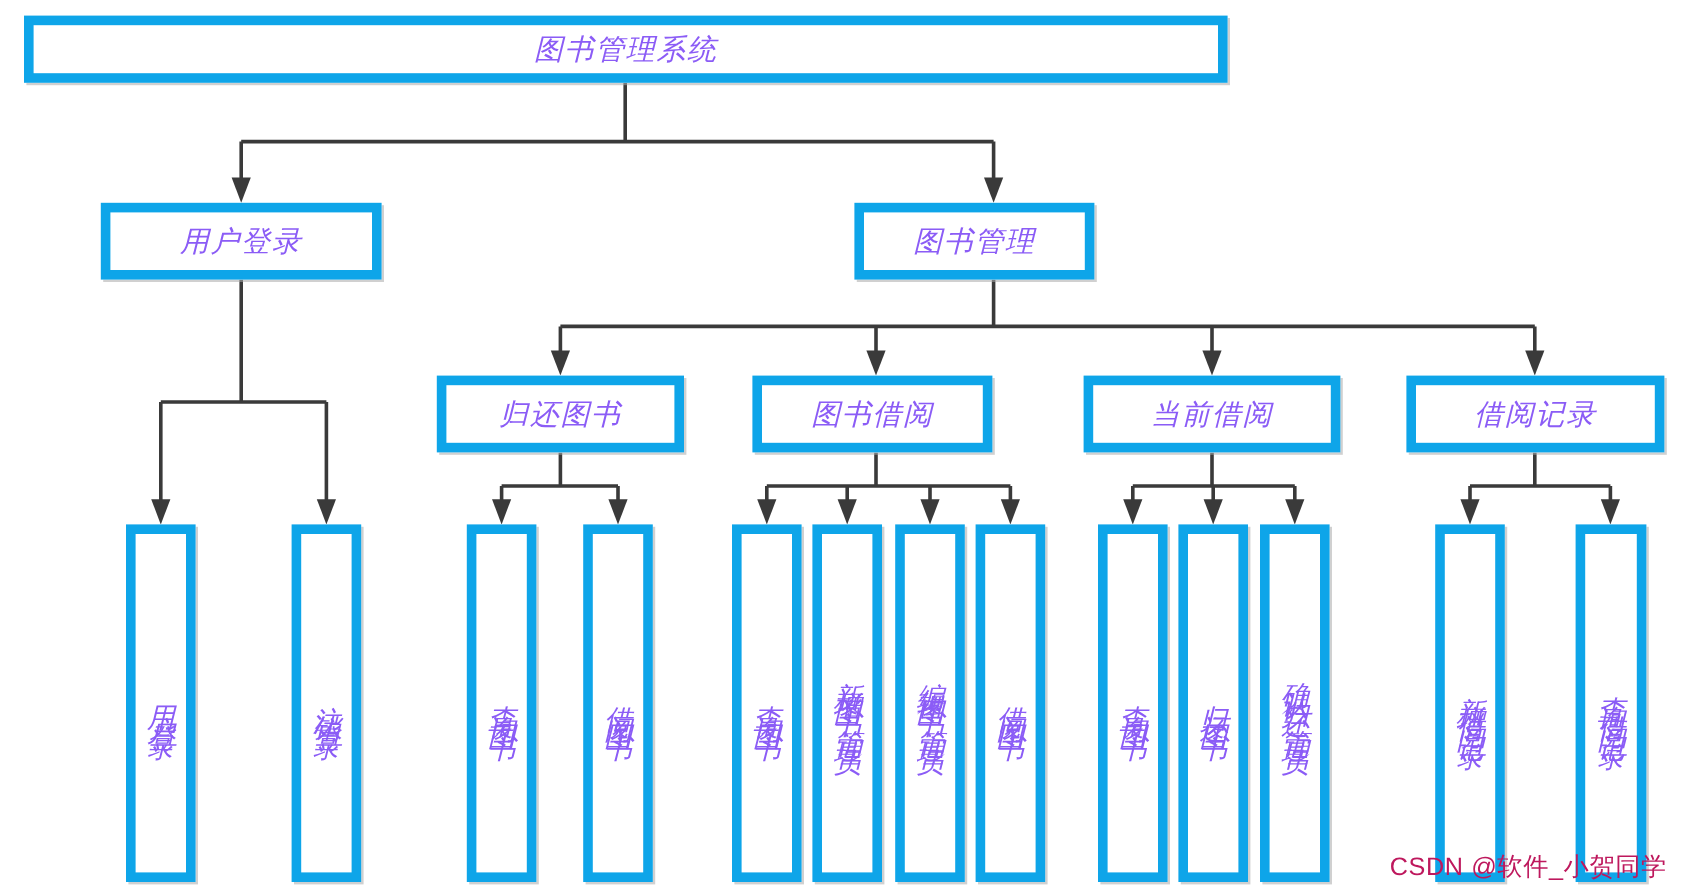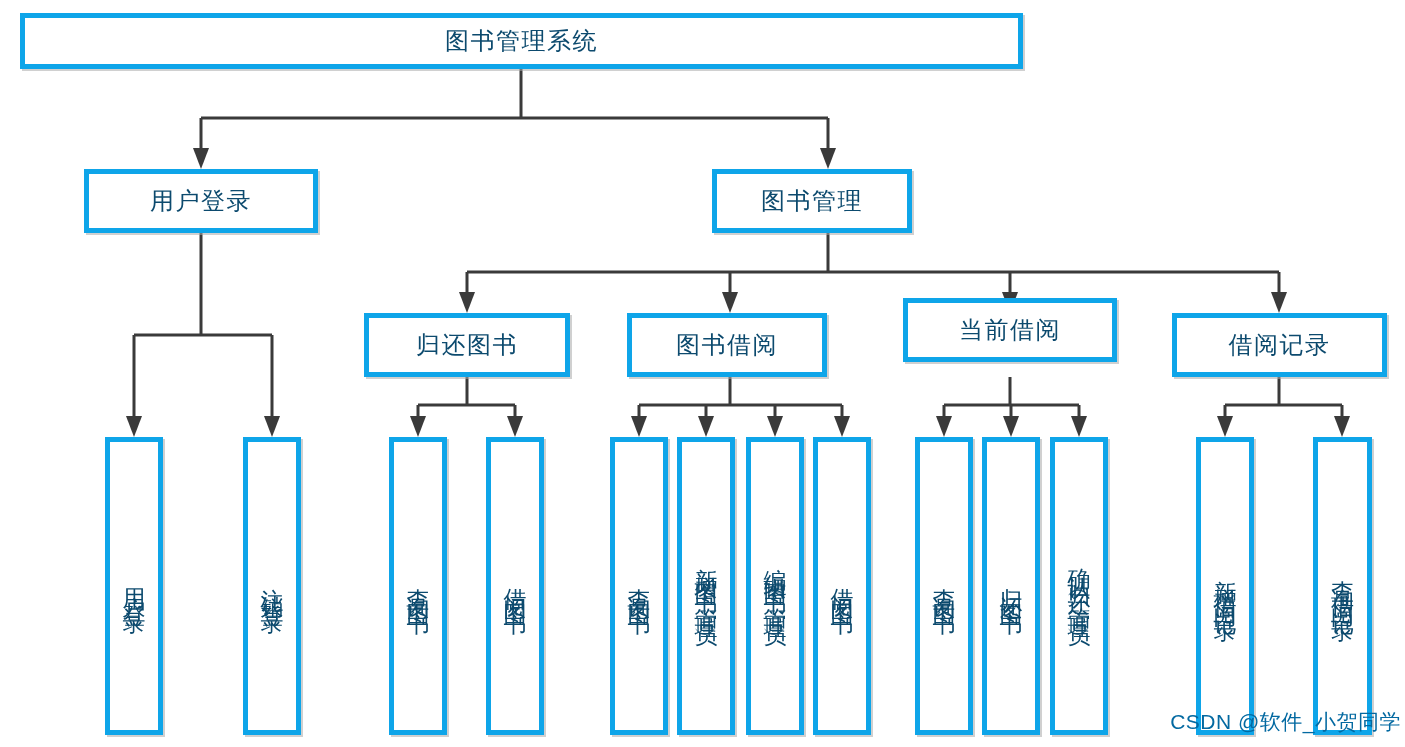--- a/index.html
+++ b/index.html
@@ -17,45 +17,46 @@
   }
   svg.connectors {
     position: absolute;
     left: 0; top: 0;
     width: 1405px; height: 747px;
   }
   .node {
     position: absolute;
     box-sizing: border-box;
     background: #ffffff;
-    border: 5px solid #0ea5e9;
+    border: 8px solid #0ea5e9;
     box-shadow: 2px 2px 0 rgba(170,170,170,0.55);
     display: flex;
     align-items: center;
     justify-content: center;
-    color: #0c4a6e;
+    color: #8b5cf6;
+    font-style: italic;
   }
   .node.h {
     font-size: 24px;
     letter-spacing: 1.5px;
     white-space: nowrap;
   }
   .node.v {
     writing-mode: vertical-rl;
     text-orientation: mixed;
     font-size: 23px;
     letter-spacing: 8px;
     line-height: 1;
   }
   .watermark {
     position: absolute;
     top: 708px;
-    right: 4px;
+    right: 16px;
     font-size: 21px;
-    color: #0369a1;
+    color: #be185d;
     letter-spacing: 0.5px;
     white-space: nowrap;
   }
 </style>
 </head>
 <body>
 
 <div class="canvas">
 
   <svg class="connectors" viewBox="0 0 1405 747">
@@ -91,21 +92,21 @@
     </g>
   </svg>
 
   <div class="node h" style="left:20px; top:13px; width:1003px; height:56px">图书管理系统</div>
 
   <div class="node h" style="left:84px; top:169px; width:234px; height:64px">用户登录</div>
   <div class="node h" style="left:712px; top:169px; width:200px; height:64px">图书管理</div>
 
   <div class="node h" style="left:364px; top:313px; width:206px; height:64px">归还图书</div>
   <div class="node h" style="left:627px; top:313px; width:200px; height:64px">图书借阅</div>
-  <div class="node h" style="left:903px; top:298px; width:214px; height:64px">当前借阅</div>
+  <div class="node h" style="left:903px; top:313px; width:214px; height:64px">当前借阅</div>
   <div class="node h" style="left:1172px; top:313px; width:215px; height:64px">借阅记录</div>
 
   <div class="node v" style="left:105px; top:437px; width:58px; height:298px">用户登录</div>
   <div class="node v" style="left:243px; top:437px; width:58px; height:298px">注销登录</div>
 
   <div class="node v" style="left:389px; top:437px; width:58px; height:298px">查询图书</div>
   <div class="node v" style="left:486px; top:437px; width:58px; height:298px">借阅图书</div>
 
   <div class="node v" style="left:610px; top:437px; width:58px; height:298px">查询图书</div>
   <div class="node v" style="left:677px; top:437px; width:58px; height:298px">新增图书（管理员）</div>

